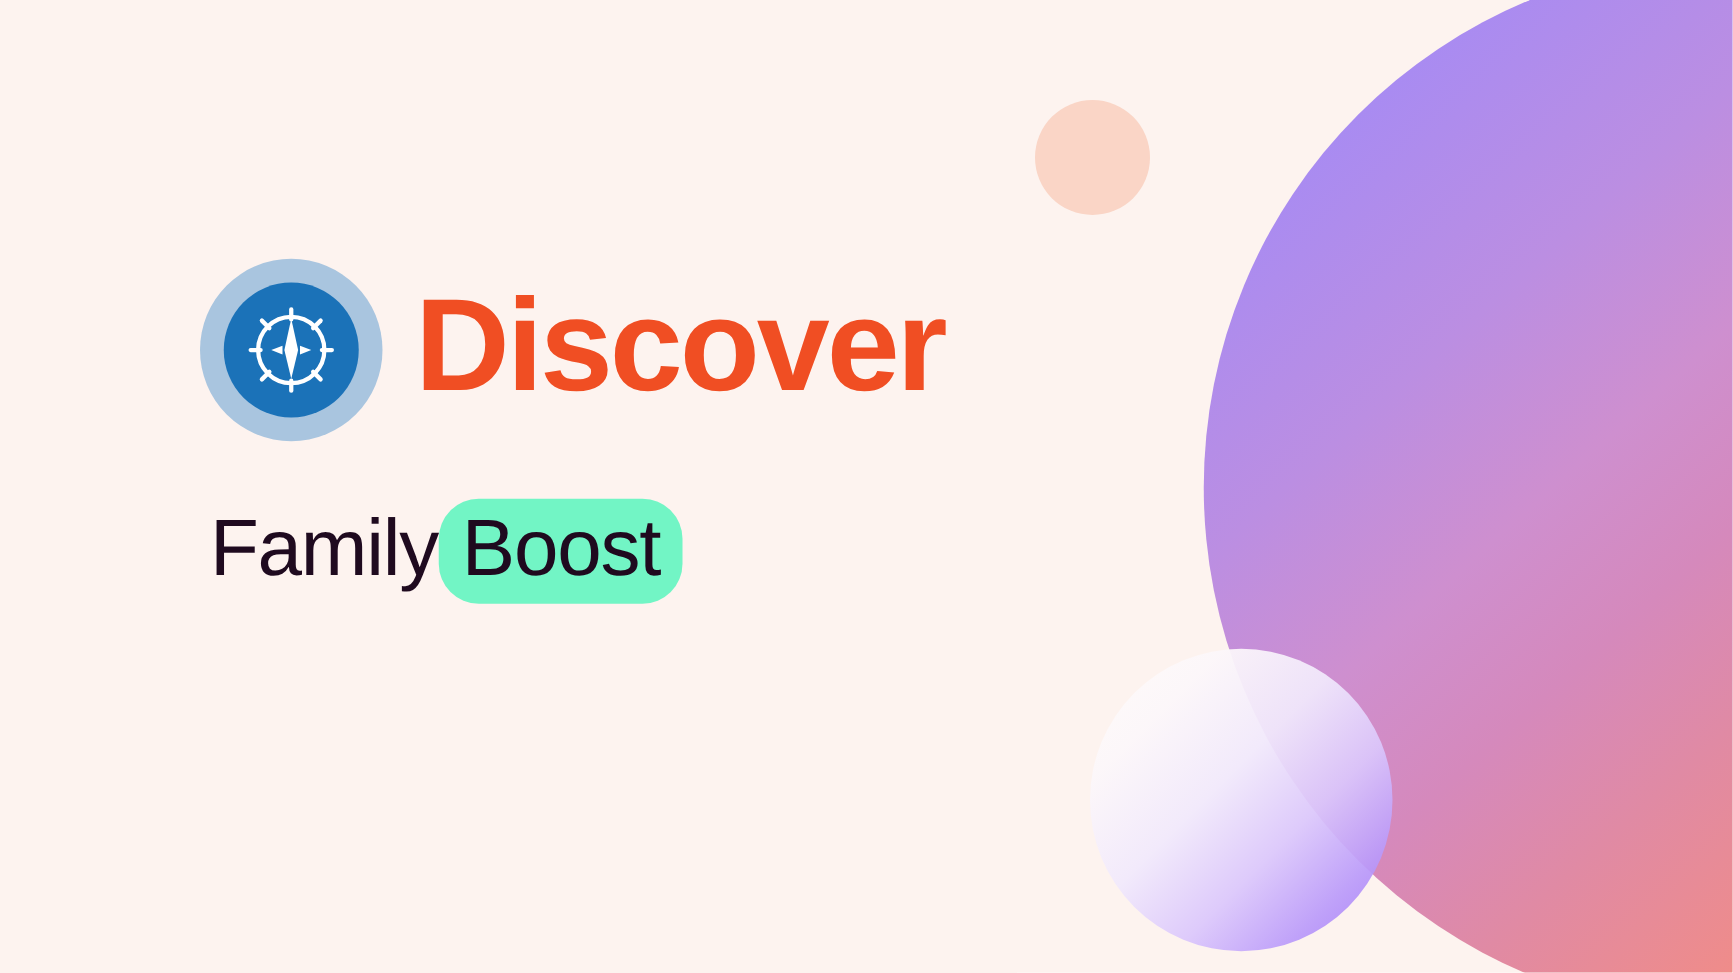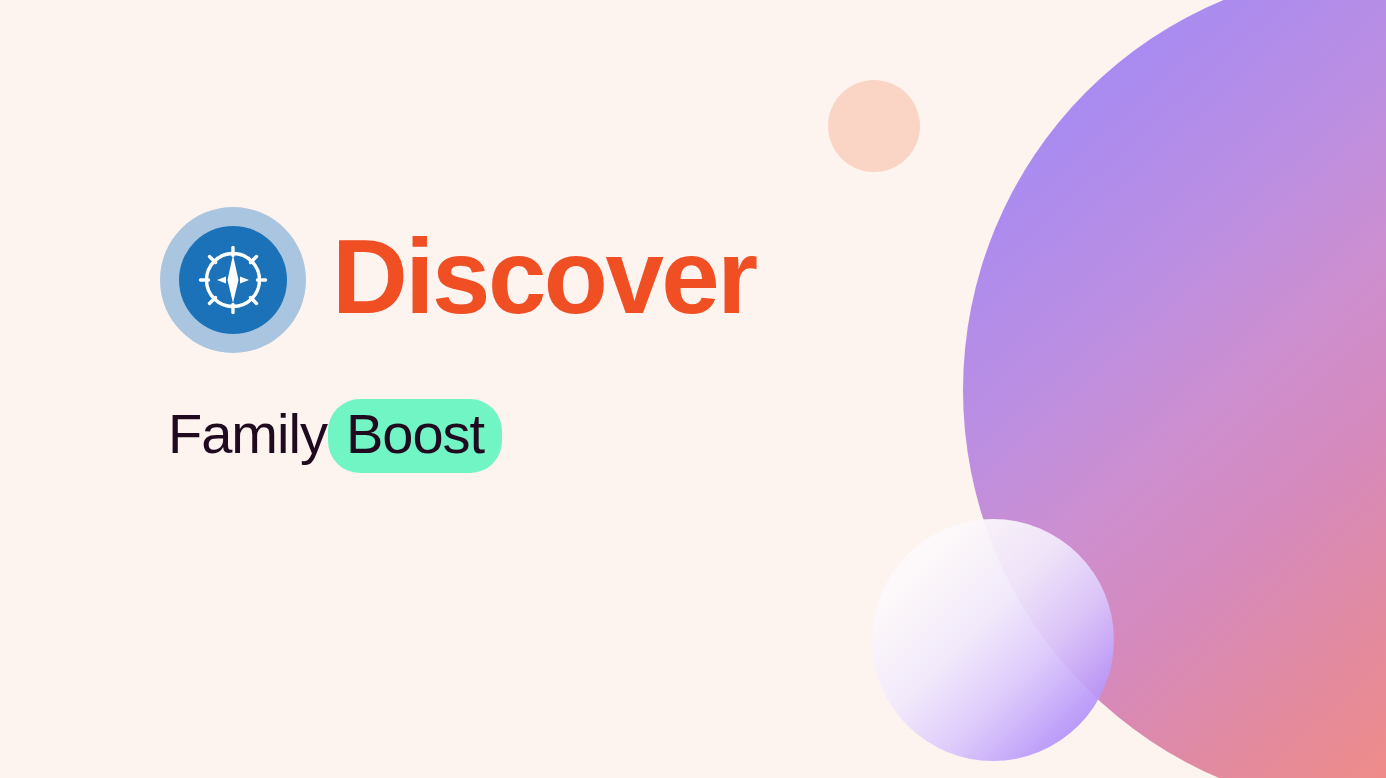--- a/index.html
+++ b/index.html
@@ -130,21 +130,21 @@
     white-space: nowrap;
     margin: 0;
     padding: 0;
     transform: translateY(-4px);
   }
 
   .tagline {
     position: absolute;
     left: 168px;
     top: 399px;
-    font-size: 56px;
+    font-size: 64px;
     font-weight: normal;
     color: #1F0A1F;
     letter-spacing: -1px;
     line-height: 1.15;
     white-space: nowrap;
     margin: 0;
     padding: 0;
   }
 
   .tagline-plain {

